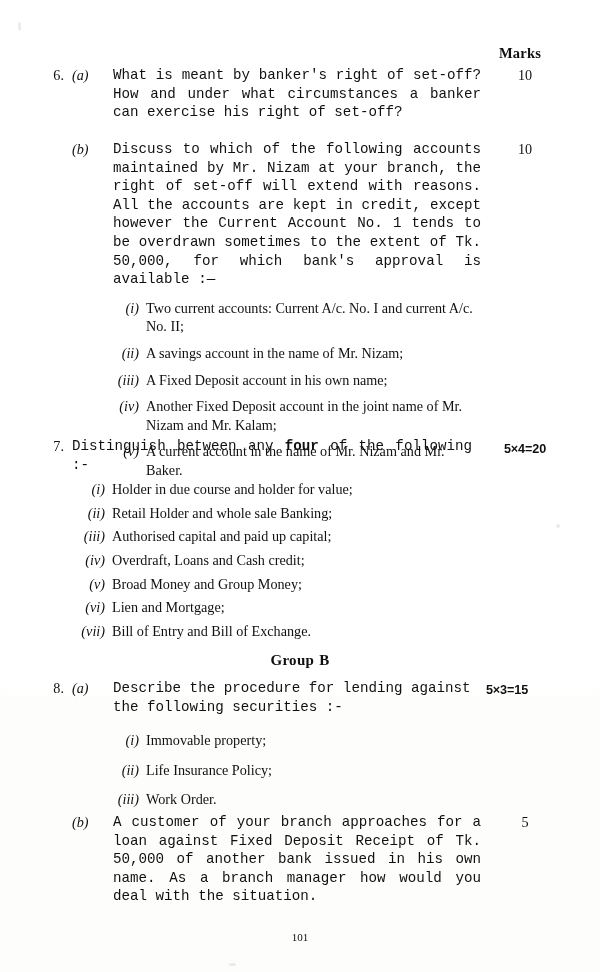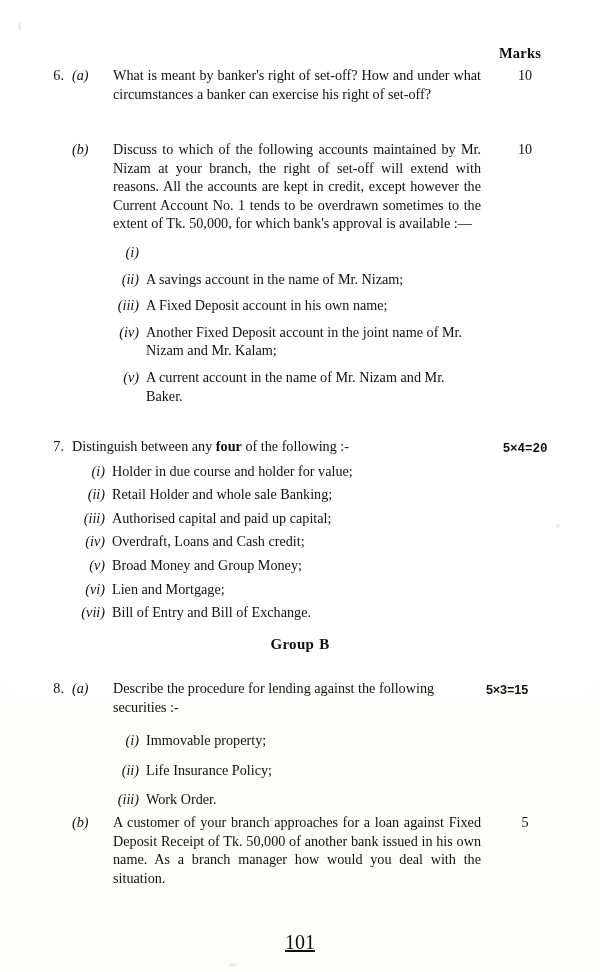--- a/index.html
+++ b/index.html
@@ -62,20 +62,21 @@
     font-style: italic;
     font-size: 14.2px;
     line-height: 18.6px;
   }
   .qtext {
     font-size: 14.2px;
     line-height: 18.6px;
     text-align: justify;
     text-justify: inter-word;
     hyphens: none;
+    font-family: Liberation Mono, monospace;
   }
   .qtext.last-left { text-align: left; }
 
   
   .col-a {
     margin-left: 113px;
     width: 368px;
   }
   .col-a-wide {
     margin-left: 113px;
@@ -155,22 +156,21 @@
     letter-spacing: .3px;
   }
   .group-heading .sp { display: inline-block; width: 5px; }
 
   
   .page-number {
     position: absolute;
     left: 0;
     width: 600px;
     text-align: center;
-    font-size: 20px;
-    text-decoration: underline;
+    font-size: 11px;
   }
 
   b.strong { font-weight: 700; }
 
   
   .speck {
     position: absolute;
     background: #d9d7d2;
     border-radius: 50%;
     opacity: .5;
@@ -196,20 +196,21 @@
   <div class="qblock" style="top:140px;">
     <div class="qrow">
       <span class="qlabel">(b)</span>
       <div class="qtext col-a">Discuss to which of the following accounts maintained by Mr. Nizam at your branch, the right of set-off will extend with reasons. All the accounts are kept in credit, except however the Current Account No. 1 tends to be overdrawn sometimes to the extent of Tk. 50,000, for which bank's approval is available :—</div>
       <span class="mark" style="left:470px; top:0px;">10</span>
     </div>
 
     <ul class="rlist deep" style="margin-top:10px;">
       <li>
         <span class="rn">(i)</span>
+        <span class="rt">Two current accounts: Current A/c. No. I and current A/c. No. II;</span>
       </li>
       <li>
         <span class="rn">(ii)</span>
         <span class="rt">A savings account in the name of Mr. Nizam;</span>
       </li>
       <li>
         <span class="rn">(iii)</span>
         <span class="rt">A Fixed Deposit account in his own name;</span>
       </li>
       <li>
@@ -222,21 +223,21 @@
       </li>
     </ul>
   </div>
 
   <div class="qblock" style="top:437px;">
     <div class="qrow">
       <span class="qnum">7.</span>
       <div class="qtext" style="margin-left:72px; width:400px;">
         <span>Distinguish between any </span><b class="strong">four</b><span> of the following :-</span>
       </div>
-      <span class="mark sans" style="left:470px; top:3px;font-family:Liberation Mono, monospace;">5×4=20</span>
+      <span class="mark sans" style="left:470px; top:3px;">5×4=20</span>
     </div>
 
     <ul class="rlist shallow" style="margin-top:6px;">
       <li>
         <span class="rn">(i)</span>
         <span class="rt">Holder in due course and holder for value;</span>
       </li>
       <li>
         <span class="rn">(ii)</span>
         <span class="rt">Retail Holder and whole sale Banking;</span>
@@ -257,21 +258,21 @@
         <span class="rn">(vi)</span>
         <span class="rt">Lien and Mortgage;</span>
       </li>
       <li>
         <span class="rn">(vii)</span>
         <span class="rt">Bill of Entry and Bill of Exchange.</span>
       </li>
     </ul>
   </div>
 
-  <div class="group-heading" style="top:636px;">
+  <div class="group-heading" style="top:652px;">
     <span>Group</span><span class="sp"></span><span>B</span>
   </div>
 
   <div class="qblock" style="top:679px;">
     <div class="qrow">
       <span class="qnum">8.</span>
       <span class="qlabel">(a)</span>
       <div class="qtext col-a-wide last-left">Describe the procedure for lending against the following securities :-</div>
       <span class="mark sans" style="left:452px; top:2px;">5×3=15</span>
     </div>

